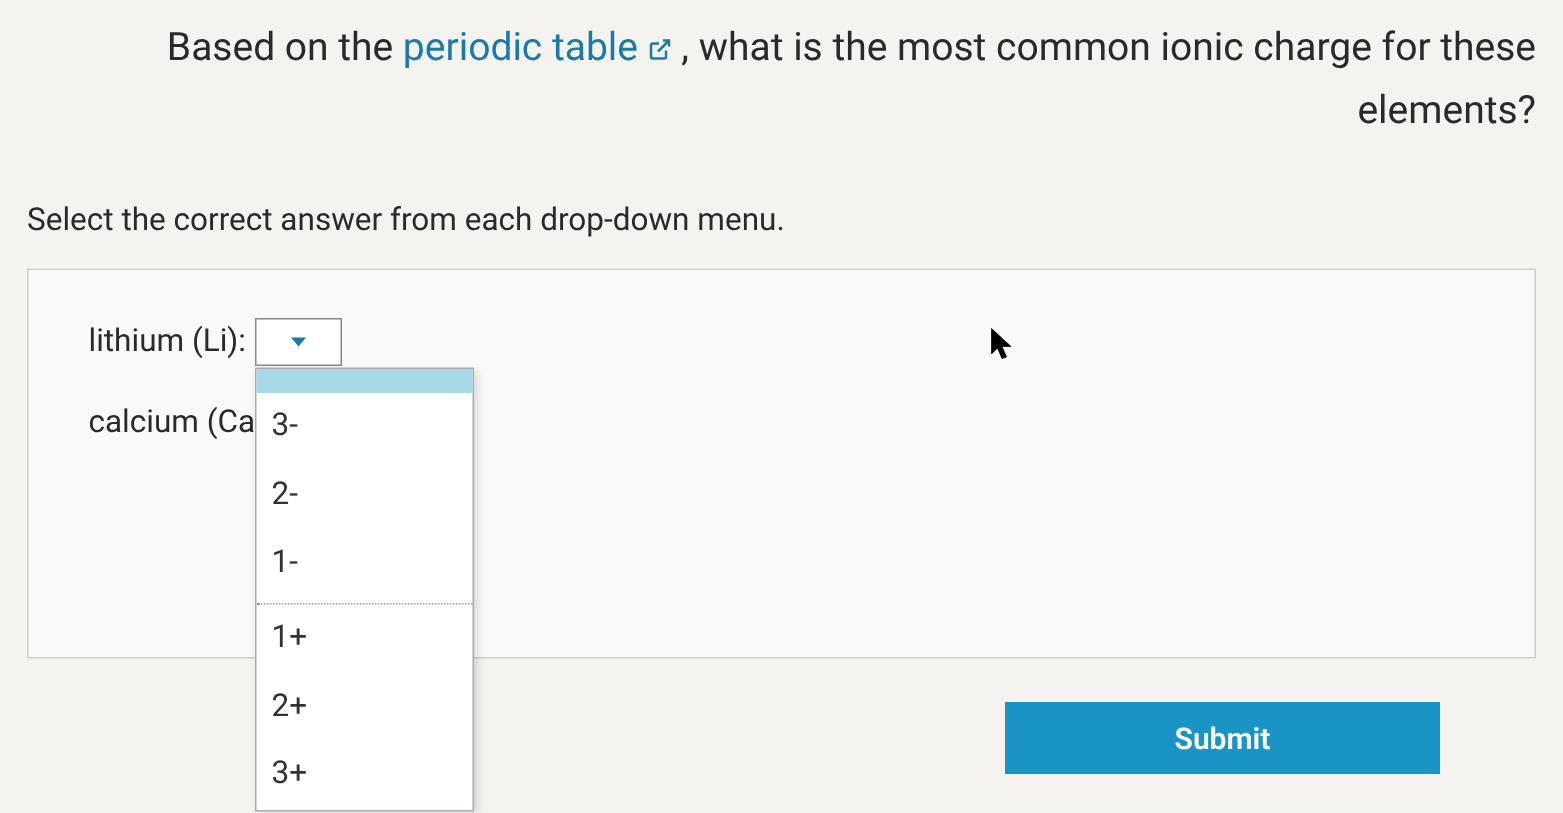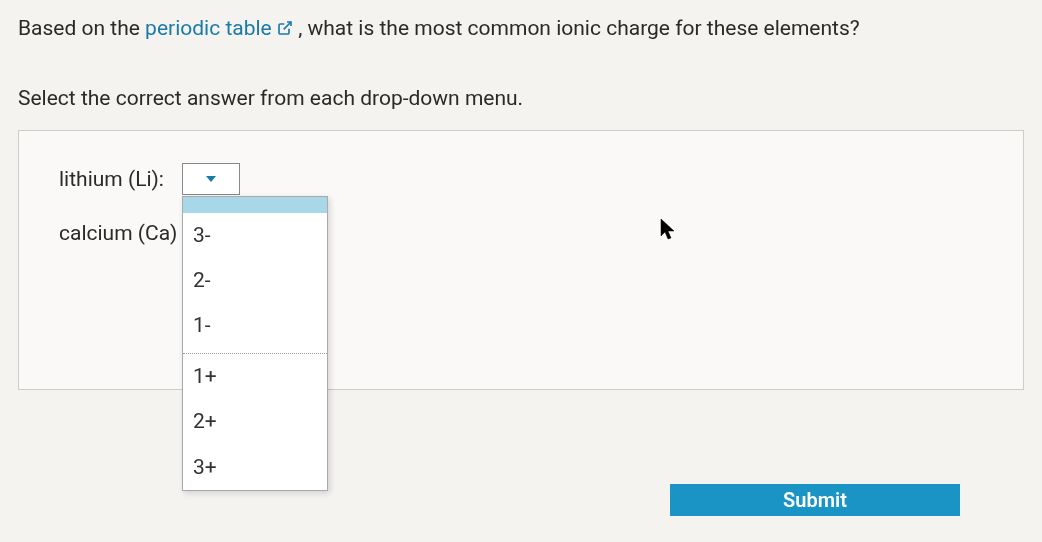--- a/index.html
+++ b/index.html
@@ -10,24 +10,25 @@
     body {
       font-family: -apple-system, BlinkMacSystemFont, "Segoe UI", Roboto, Helvetica, Arial, sans-serif;
       background: #f5f3f0;
       width: 1042px;
       height: 542px;
       padding: 12px 18px;
       color: #333;
       position: relative;
     }
     .question-text {
-      font-size: 21px;
+      font-size: 26px;
       line-height: 1.6;
       color: #2a2a2a;
       margin-bottom: 4px;
+      text-align: right;
     }
     .link {
       color: #1a7aa8;
       cursor: pointer;
     }
     .external-icon {
       display: inline-block;
       vertical-align: baseline;
       position: relative;
       top: 1px;
@@ -46,21 +47,20 @@
       min-height: 260px;
       position: relative;
     }
     .element-row {
       display: flex;
       align-items: center;
       margin-bottom: 18px;
       font-size: 21px;
       color: #2a2a2a;
       height: 36px;
-      gap: 12px;
     }
     .element-label {
       white-space: nowrap;
     }
     .dropdown-closed {
       width: 58px;
       height: 32px;
       border: 1px solid #b0b0b0;
       background: #fff;
       display: inline-flex;
@@ -108,21 +108,21 @@
       line-height: 1.4;
     }
     .dropdown-option.highlighted {
       background: #a8d8e8;
     }
     .submit-button {
       position: absolute;
       right: 82px;
       bottom: 26px;
       width: 290px;
-      height: 32px;
+      height: 48px;
       background: #1a94c4;
       color: #fff;
       font-size: 20px;
       font-weight: 600;
       border: none;
       display: flex;
       align-items: center;
       justify-content: center;
       cursor: pointer;
     }

